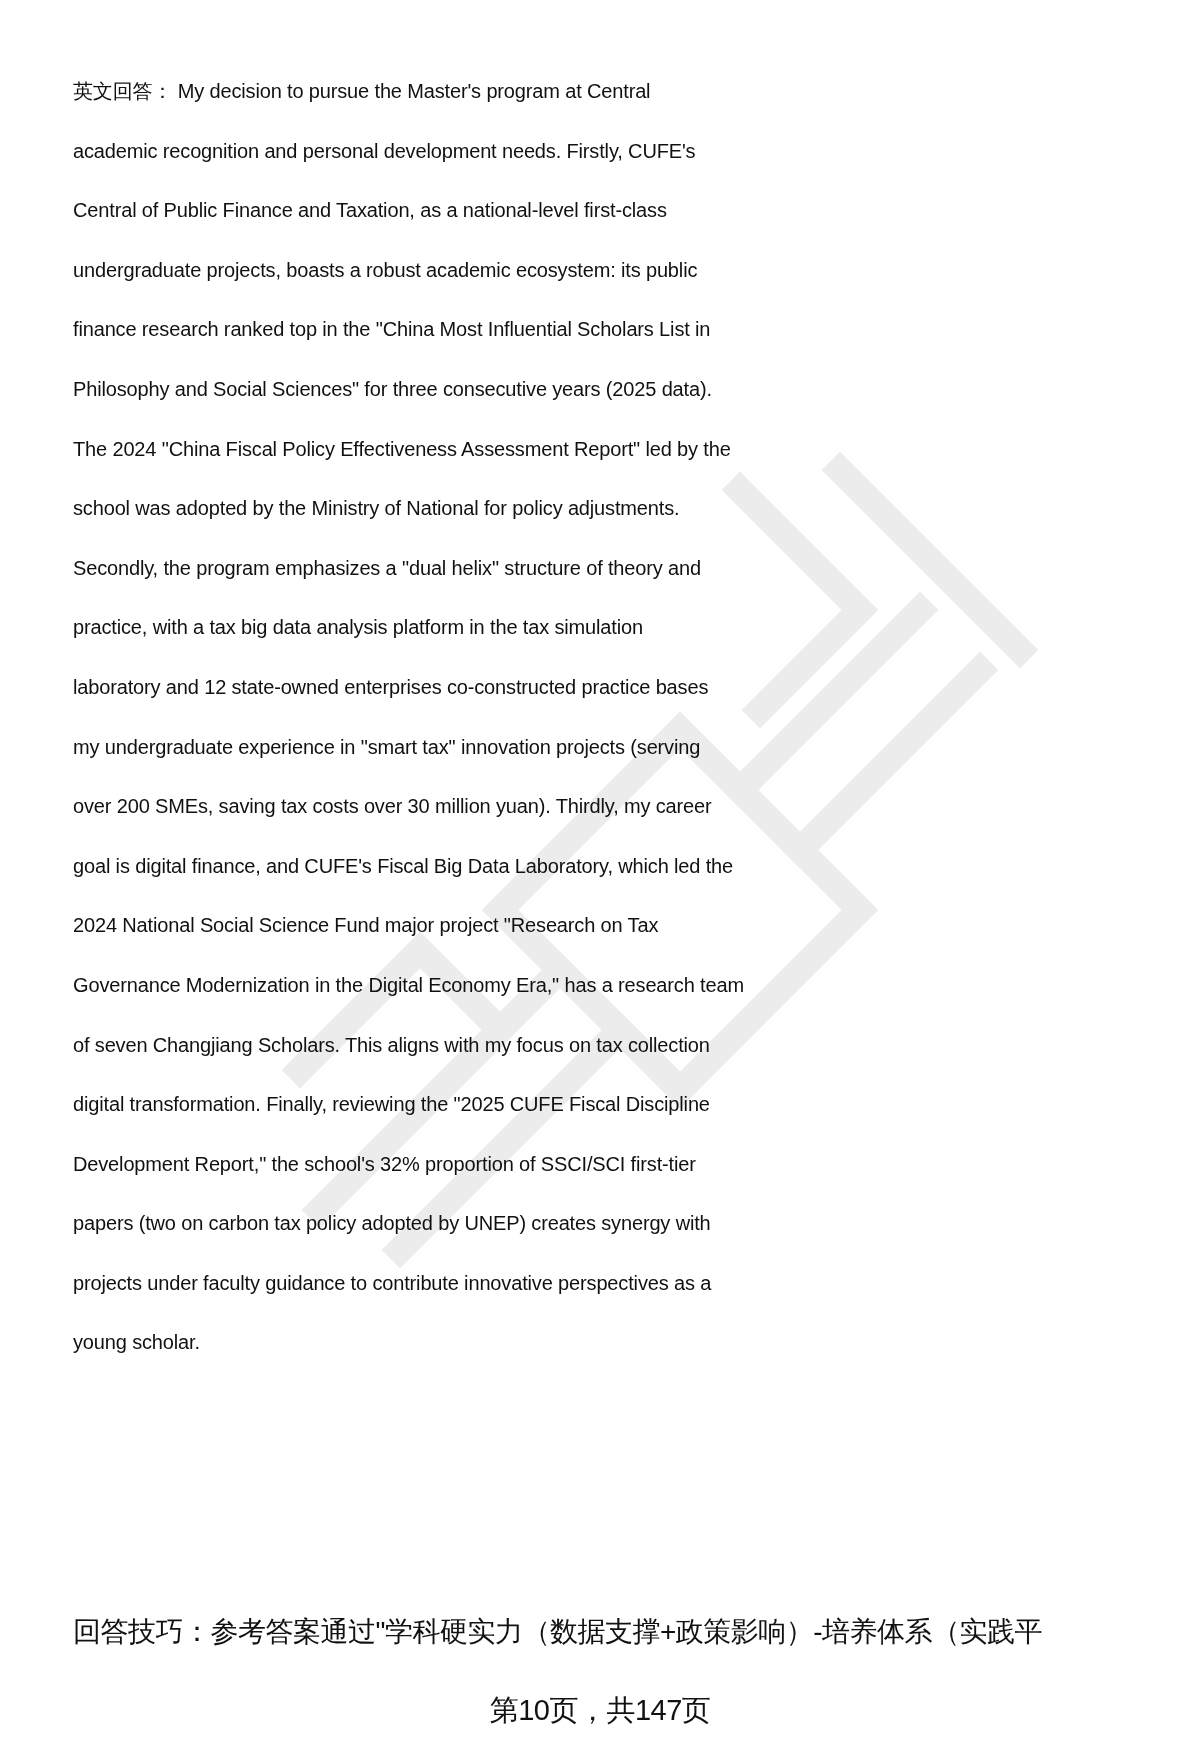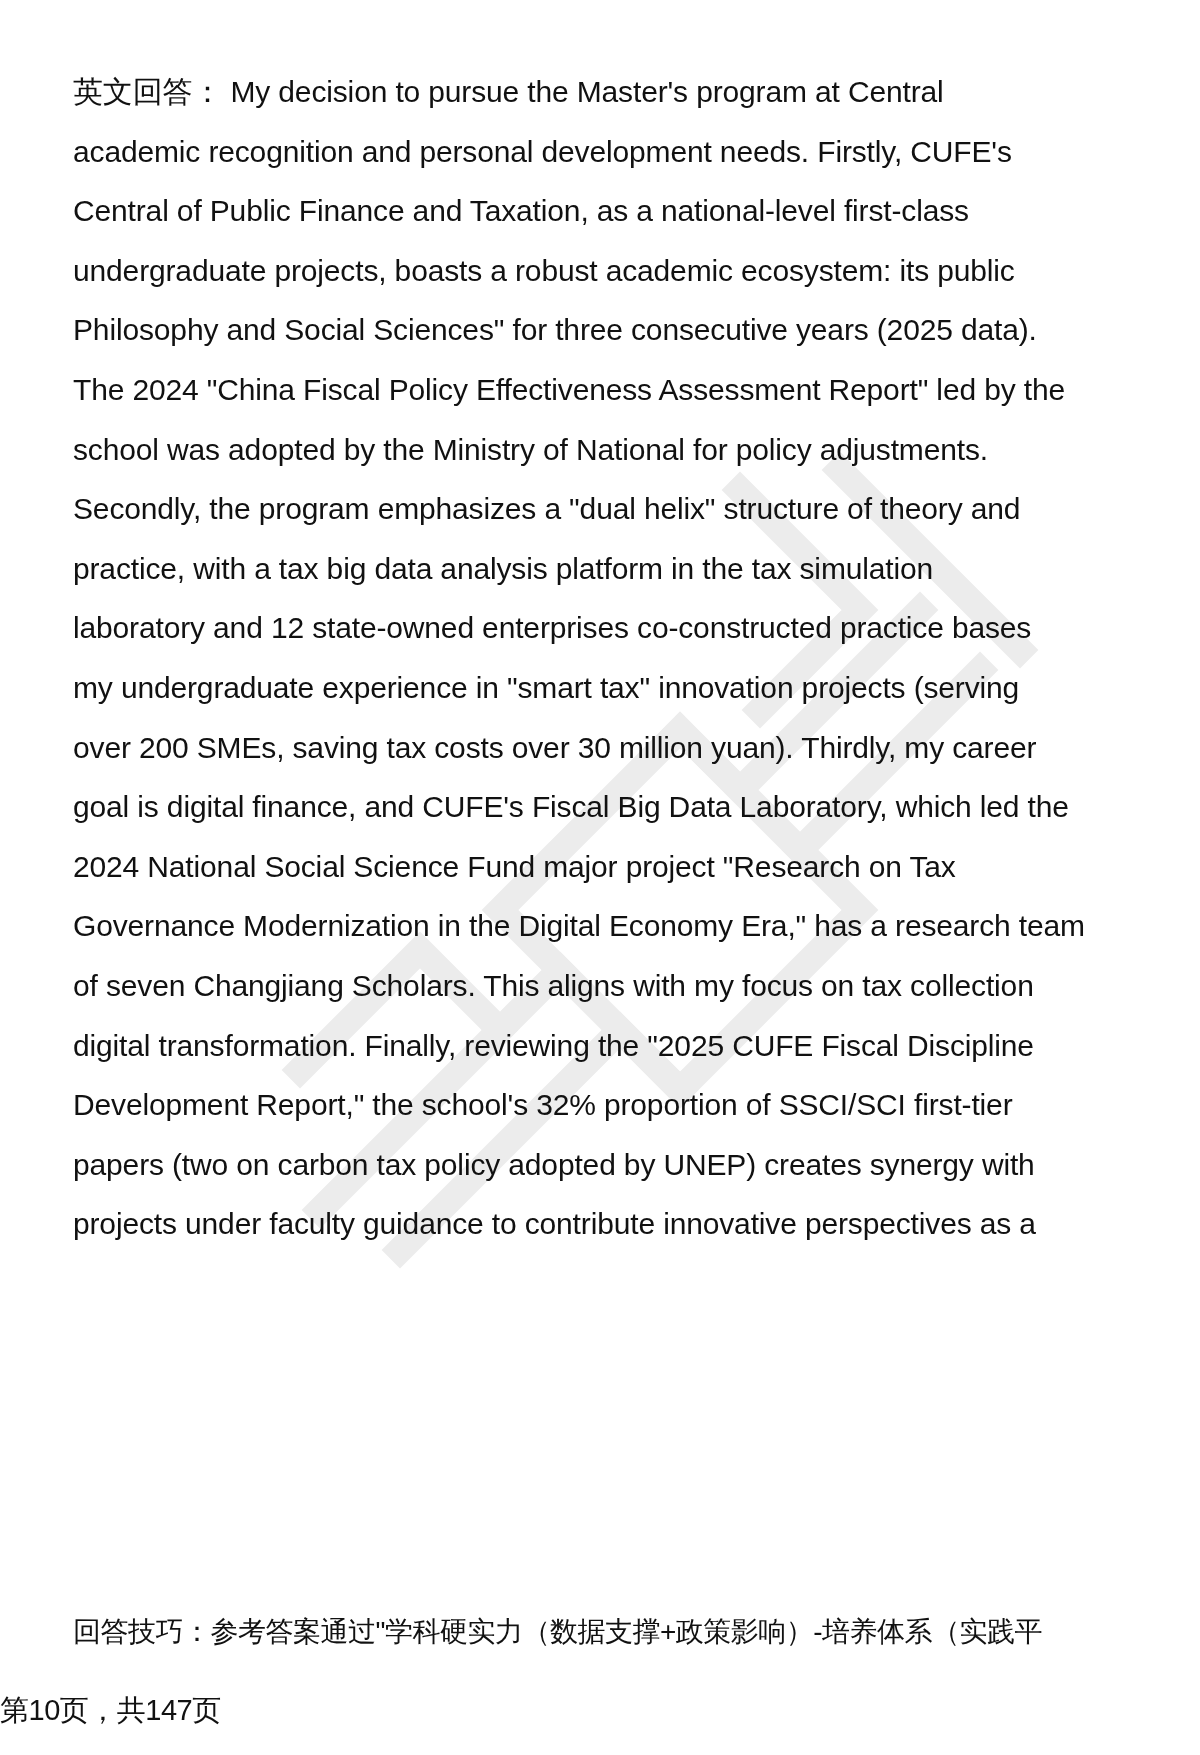--- a/index.html
+++ b/index.html
@@ -32,21 +32,21 @@
     }
     .content {
       position: absolute;
       left: 73px;
       top: 62px;
       width: 1110px;
       z-index: 1;
     }
     .answer {
       margin: 0;
-      font-size: 30px;
+      font-size: 20px;
       line-height: 59.6px;
       letter-spacing: -0.15px;
       white-space: nowrap;
     }
     .answer .line {
       display: block;
       height: 59.6px;
     }
     .tips {
       position: absolute;
@@ -56,21 +56,21 @@
       line-height: 40px;
       white-space: nowrap;
       z-index: 1;
       letter-spacing: -0.5px;
     }
     .footer {
       position: absolute;
       left: 0;
       width: 1200px;
       top: 1690px;
-      text-align: left;
+      text-align: center;
       font-size: 29px;
       line-height: 40px;
       z-index: 1;
       letter-spacing: -0.5px;
     }
   </style>
 </head>
 <body>
 
 <div class="page">
@@ -86,36 +86,38 @@
       <path d="M100 640 L220 520 L300 600"></path>
     </g>
   </svg>
 
   <div class="content">
     <p class="answer">
       <span class="line"><span>英文回答：</span><span> My decision to pursue the Master's program at Central</span></span>
       <span class="line">academic recognition and personal development needs. Firstly, CUFE's</span>
       <span class="line">Central of Public Finance and Taxation, as a national-level first-class</span>
       <span class="line">undergraduate projects, boasts a robust academic ecosystem: its public</span>
+      <span class="line">finance research ranked top in the "China Most Influential Scholars List in</span>
       <span class="line">Philosophy and Social Sciences" for three consecutive years (2025 data).</span>
       <span class="line">The 2024 "China Fiscal Policy Effectiveness Assessment Report" led by the</span>
       <span class="line">school was adopted by the Ministry of National for policy adjustments.</span>
       <span class="line">Secondly, the program emphasizes a "dual helix" structure of theory and</span>
       <span class="line">practice, with a tax big data analysis platform in the tax simulation</span>
       <span class="line">laboratory and 12 state-owned enterprises co-constructed practice bases</span>
       <span class="line">my undergraduate experience in "smart tax" innovation projects (serving</span>
       <span class="line">over 200 SMEs, saving tax costs over 30 million yuan). Thirdly, my career</span>
       <span class="line">goal is digital finance, and CUFE's Fiscal Big Data Laboratory, which led the</span>
       <span class="line">2024 National Social Science Fund major project "Research on Tax</span>
       <span class="line">Governance Modernization in the Digital Economy Era," has a research team</span>
       <span class="line">of seven Changjiang Scholars. This aligns with my focus on tax collection</span>
       <span class="line">digital transformation. Finally, reviewing the "2025 CUFE Fiscal Discipline</span>
       <span class="line">Development Report," the school's 32% proportion of SSCI/SCI first-tier</span>
       <span class="line">papers (two on carbon tax policy adopted by UNEP) creates synergy with</span>
       <span class="line">projects under faculty guidance to contribute innovative perspectives as a</span>
+      <span class="line">young scholar.</span>
     </p>
   </div>
 
   <div class="tips">回答技巧：参考答案通过"学科硬实力（数据支撑+政策影响）-培养体系（实践平</div>
 
   <div class="footer">第10页，共147页</div>
 
 </div>
 
 </body></html>

